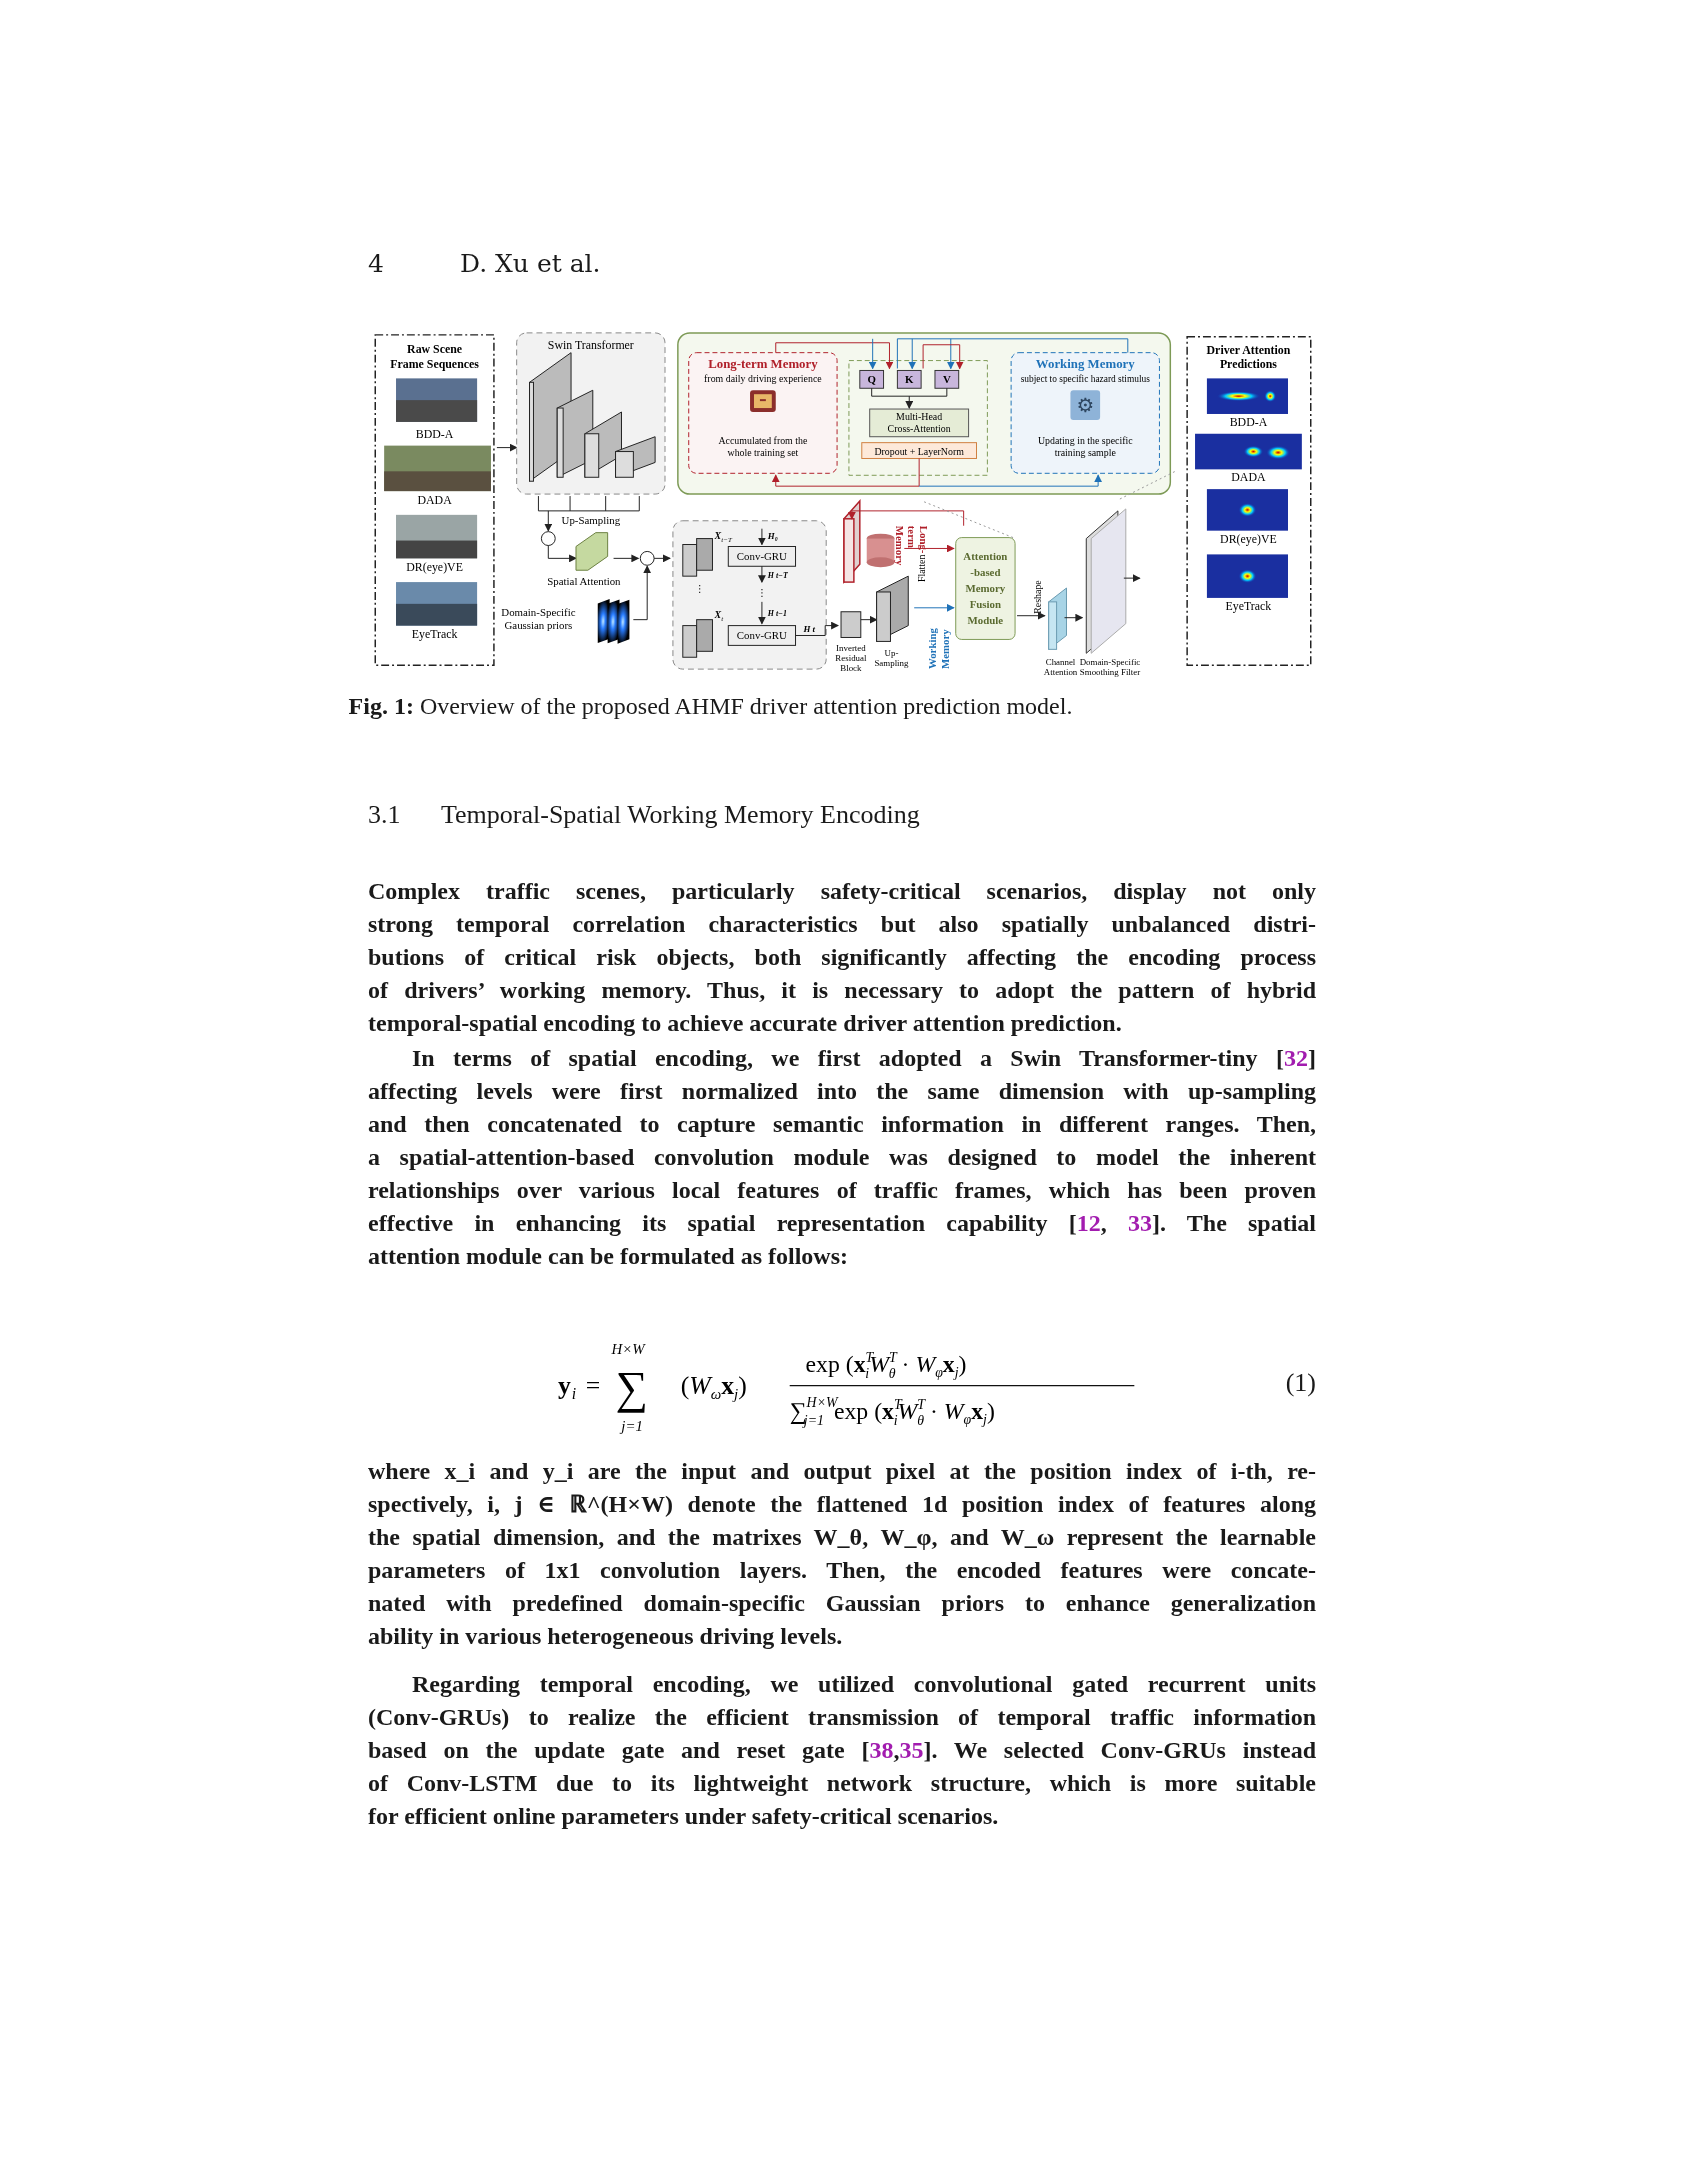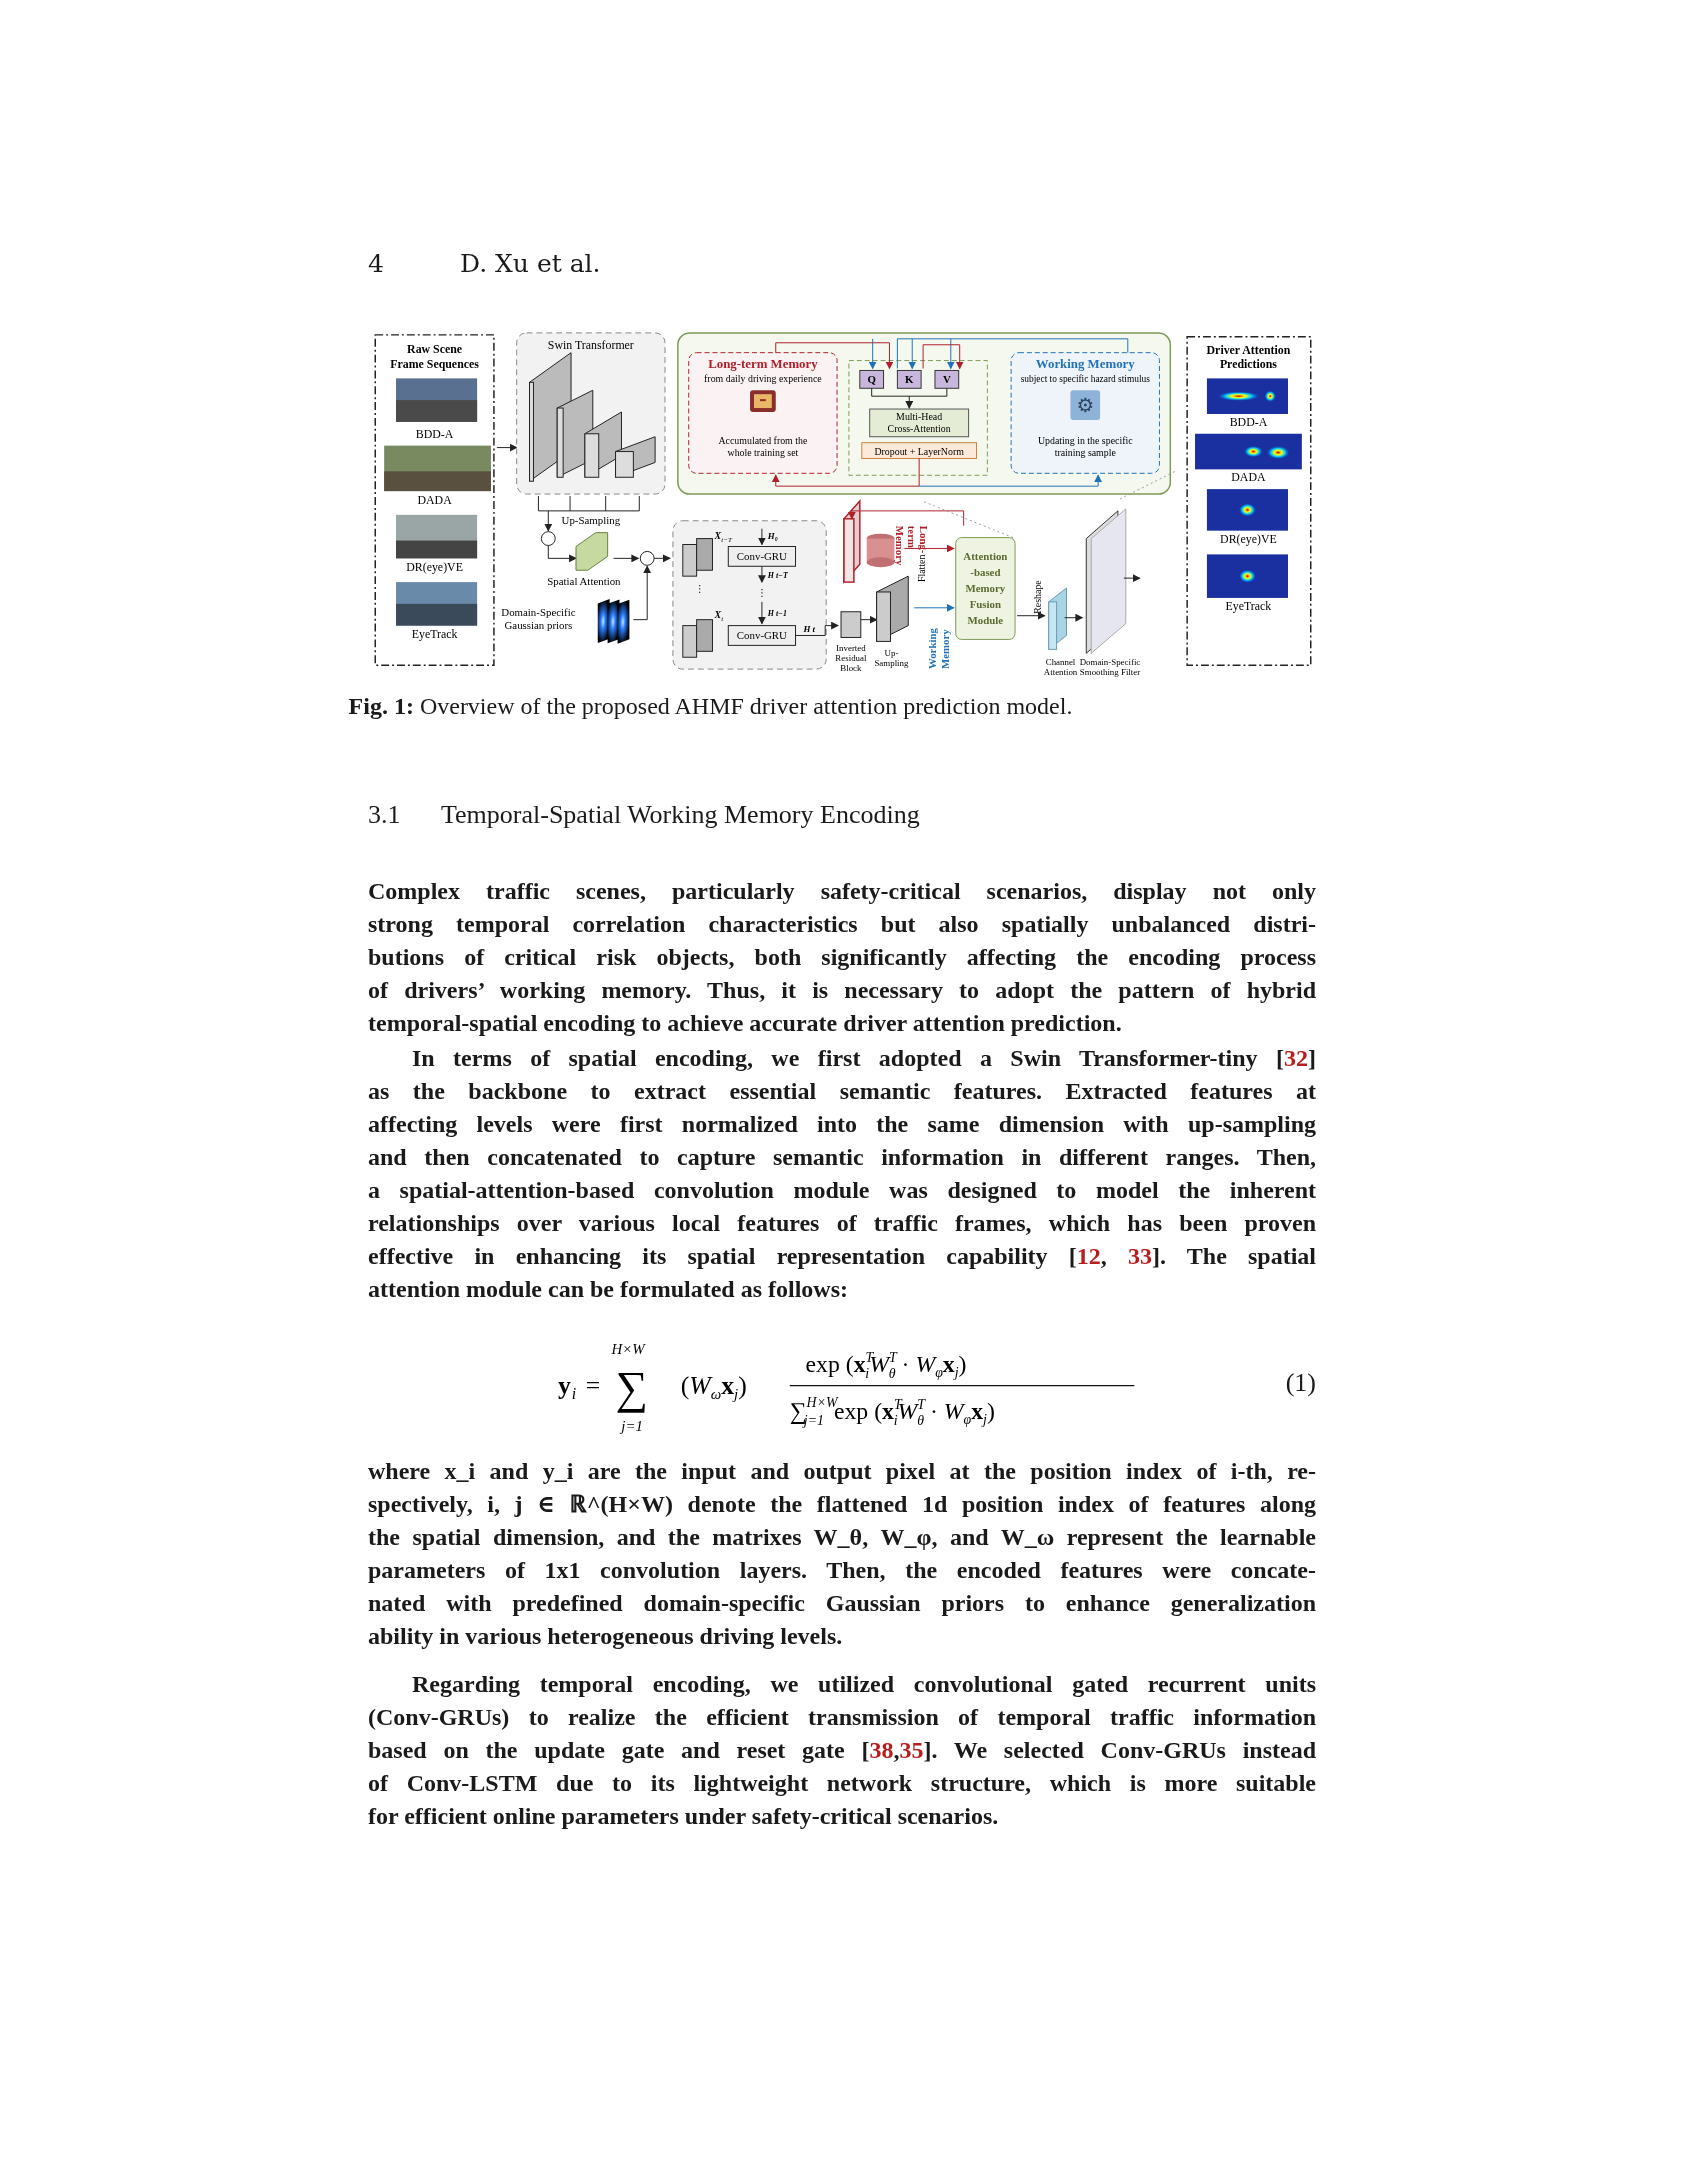--- a/index.html
+++ b/index.html
@@ -10,21 +10,21 @@
   #header .au{position:absolute;left:92px;white-space:nowrap;}
   #figure{position:absolute;left:368px;top:323px;width:950px;height:356px;}
   #caption{position:absolute;top:693px;left:0;width:1421px;text-align:center;font-size:24px;}
   #caption b{font-weight:bold;}
   #section{position:absolute;top:800px;left:368px;font-size:26px;font-weight:normal;}
   #section .num{display:inline-block;width:73px;}
   .para{position:absolute;left:368px;width:948px;font-size:24px;line-height:33px;text-align:justify;}
   .para .ln{display:block;text-align:justify;text-align-last:justify;white-space:nowrap;font-weight:bold;}
   .para .ln.last{text-align-last:left;}
   .indent{padding-left:44px;}
-  .cite{color:#b91c1c;}
+  .cite{color:#a21caf;}
   #eq{position:absolute;top:1332px;left:554px;width:762px;height:114px;font-size:26px;}
   #eqnum{position:absolute;right:0;top:36px;}
 </style>
 </head>
 <body>
 
 <div id="header">
   <span class="pg">4</span>
   <span class="au">D. Xu et al.</span>
 </div>
@@ -257,21 +257,20 @@
 <div class="para serif" style="top:875px">
   <span class="ln">Complex traffic scenes, particularly safety-critical scenarios, display not only</span>
   <span class="ln">strong temporal correlation characteristics but also spatially unbalanced distri-</span>
   <span class="ln">butions of critical risk objects, both significantly affecting the encoding process</span>
   <span class="ln">of drivers’ working memory. Thus, it is necessary to adopt the pattern of hybrid</span>
   <span class="ln last">temporal-spatial encoding to achieve accurate driver attention prediction.</span>
 </div>
 
 <div class="para serif" style="top:1042px">
   <span class="ln indent"><span>In terms of spatial encoding, we first adopted a Swin Transformer-tiny [</span><span class="cite">32</span><span>]</span></span>
-  <span class="ln">as the backbone to extract essential semantic features. Extracted features at</span>
   <span class="ln">affecting levels were first normalized into the same dimension with up-sampling</span>
   <span class="ln">and then concatenated to capture semantic information in different ranges. Then,</span>
   <span class="ln">a spatial-attention-based convolution module was designed to model the inherent</span>
   <span class="ln">relationships over various local features of traffic frames, which has been proven</span>
   <span class="ln"><span>effective in enhancing its spatial representation capability [</span><span class="cite">12</span><span>, </span><span class="cite">33</span><span>]. The spatial</span></span>
   <span class="ln last">attention module can be formulated as follows:</span>
 </div>
 
 <div id="eq" class="serif">
   <svg width="614" height="114" xmlns="http://www.w3.org/2000/svg" font-family="Liberation Serif, DejaVu Serif, serif" viewBox="0 0 620 115">

